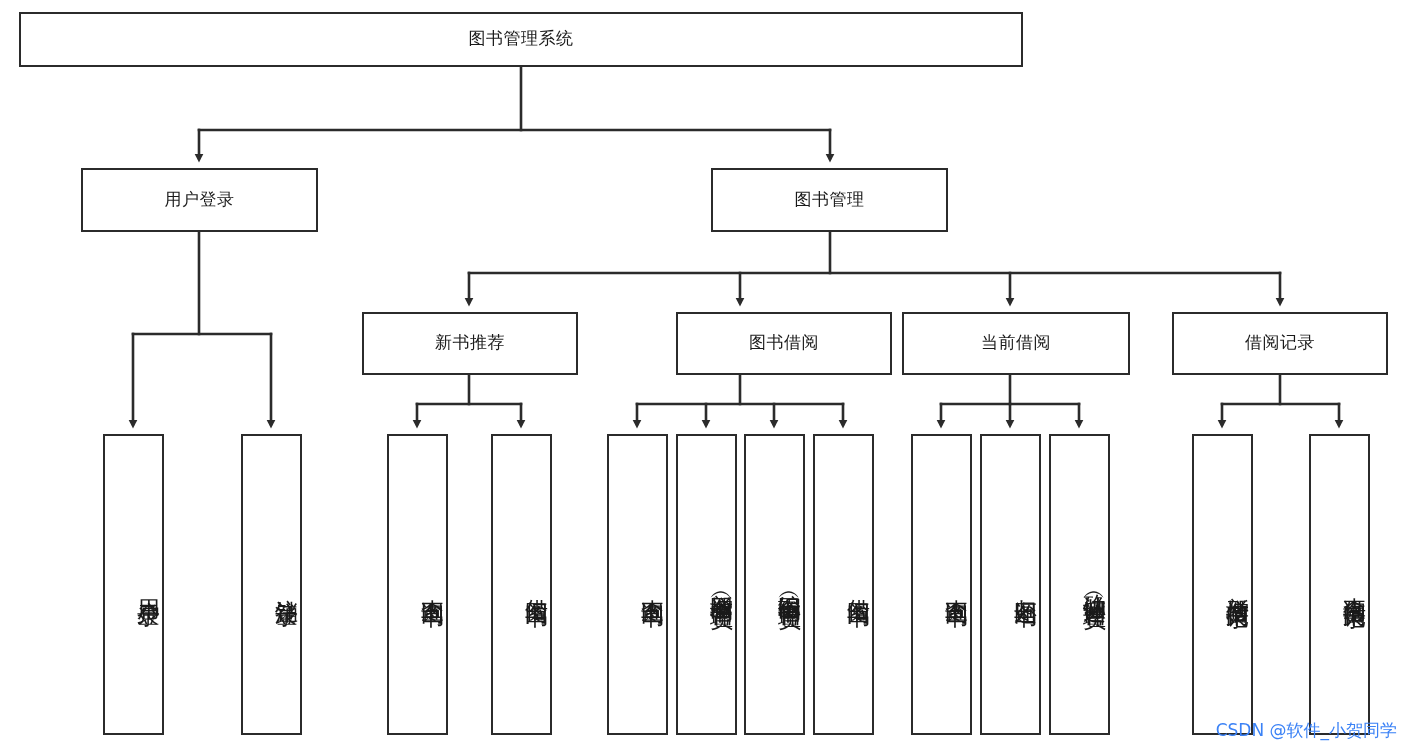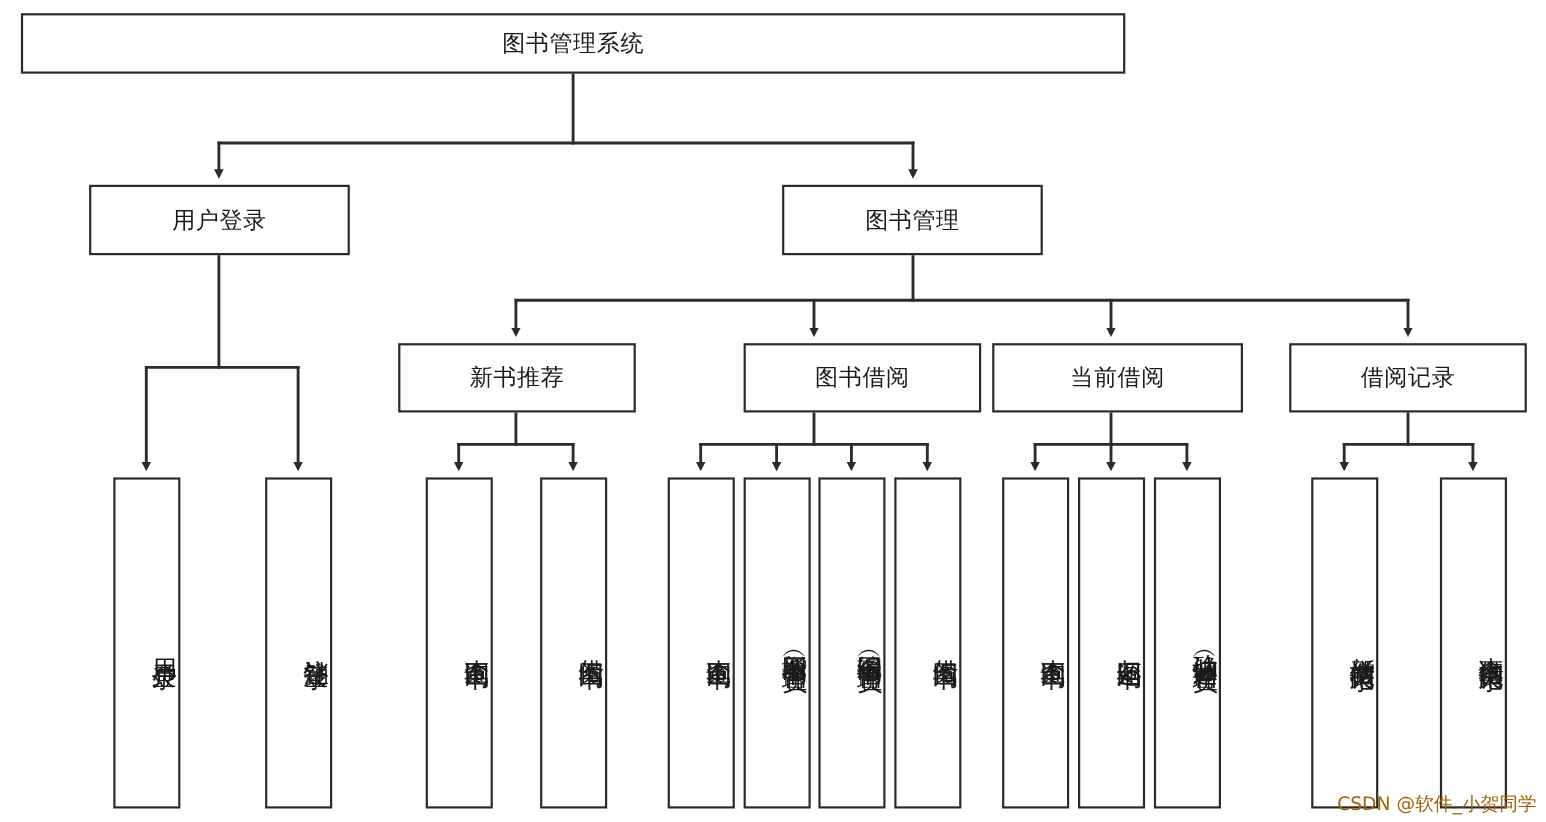--- a/index.html
+++ b/index.html
@@ -27,21 +27,21 @@
     background: #ffffff;
     border: 2.5px solid #2b2b2b;
     display: flex;
     align-items: center;
     justify-content: center;
     color: #1a1a1a;
     line-height: 1.18;
     z-index: 2;
   }
   .node.h {
-    font-size: 21px;
+    font-size: 17px;
     letter-spacing: 0.5px;
     font-family: Liberation Serif, serif;
   }
   .node.v {
     writing-mode: vertical-rl;
     text-orientation: upright;
     font-size: 23px;
     letter-spacing: 2px;
     padding: 6px 0;
     align-items: flex-start;
@@ -51,21 +51,21 @@
     writing-mode: vertical-rl;
     text-orientation: upright;
     display: block;
     max-height: 100%;
   }
   .watermark {
     position: absolute;
     right: 8px;
     bottom: 5px;
     font-size: 17px;
-    color: #a16207;
+    color: #3b82f6;
     white-space: nowrap;
     z-index: 5;
     font-family: "DejaVu Sans", "Liberation Sans", sans-serif;
   }
 </style>
 </head>
 <body>
 
 <div id="canvas">
 

